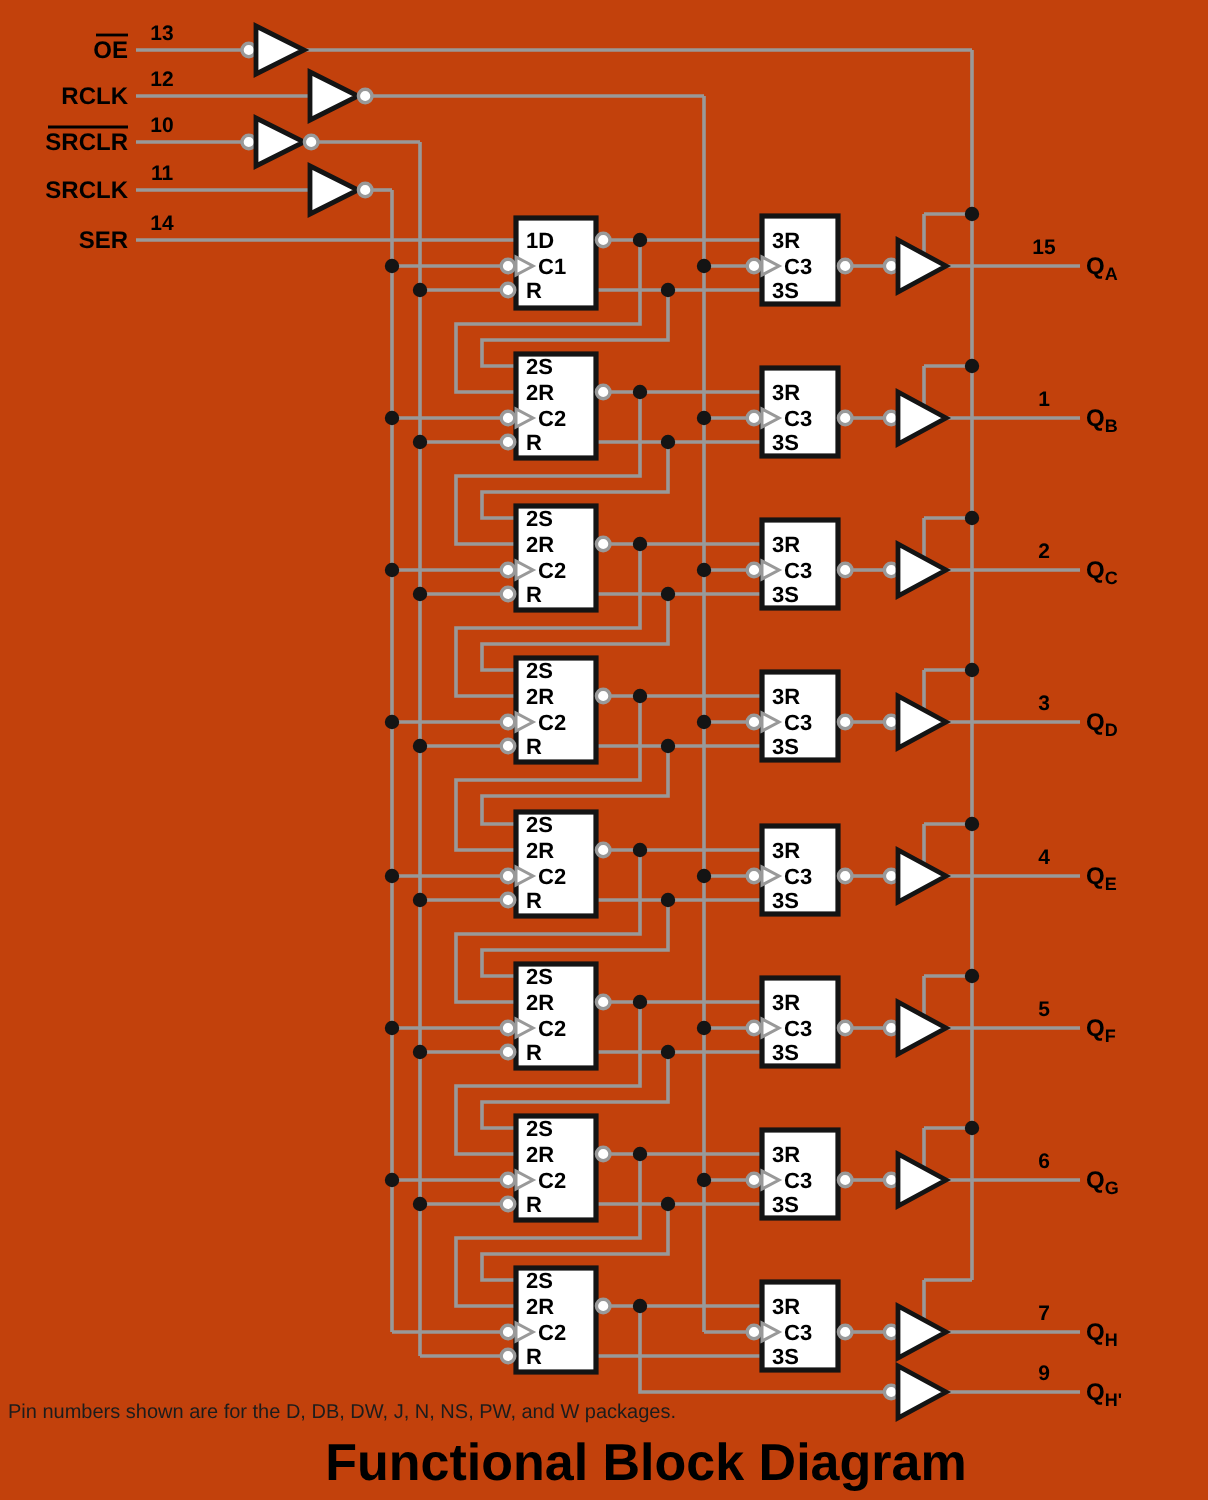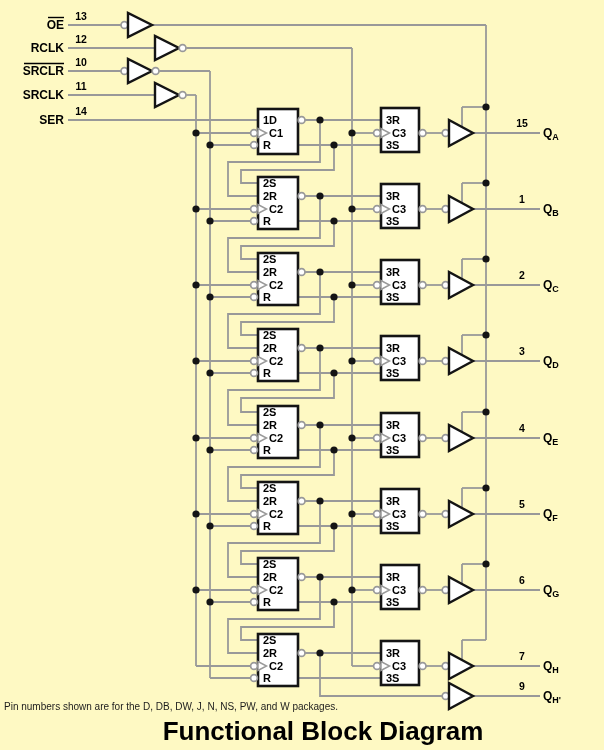--- a/index.html
+++ b/index.html
@@ -1,17 +1,17 @@
 <!DOCTYPE html>
 <html><head>
 <meta charset="utf-8">
 <style>
   html,body{margin:0;padding:0;background:#ffffff;}
   body{font-family:"Liberation Sans",sans-serif;}
-  #wrap{position:relative;width:604px;height:750px;background:#fef9c3;overflow:hidden;}
+  #wrap{position:relative;width:604px;height:750px;background:#c2410c;overflow:hidden;}
   #diagram{position:absolute;left:0;top:0;}
   #note{position:absolute;left:4px;top:701px;font-size:10px;color:#1c1c1c;white-space:nowrap;}
   #title{position:absolute;left:43px;top:716px;width:560px;text-align:center;font-size:26px;font-weight:bold;color:#000;}
   svg text{font-family:"Liberation Sans",sans-serif;}
 </style>
 </head>
 <body>
 
 <div id="wrap">
   <svg id="diagram" width="604" height="750" viewBox="0 0 604 750">

